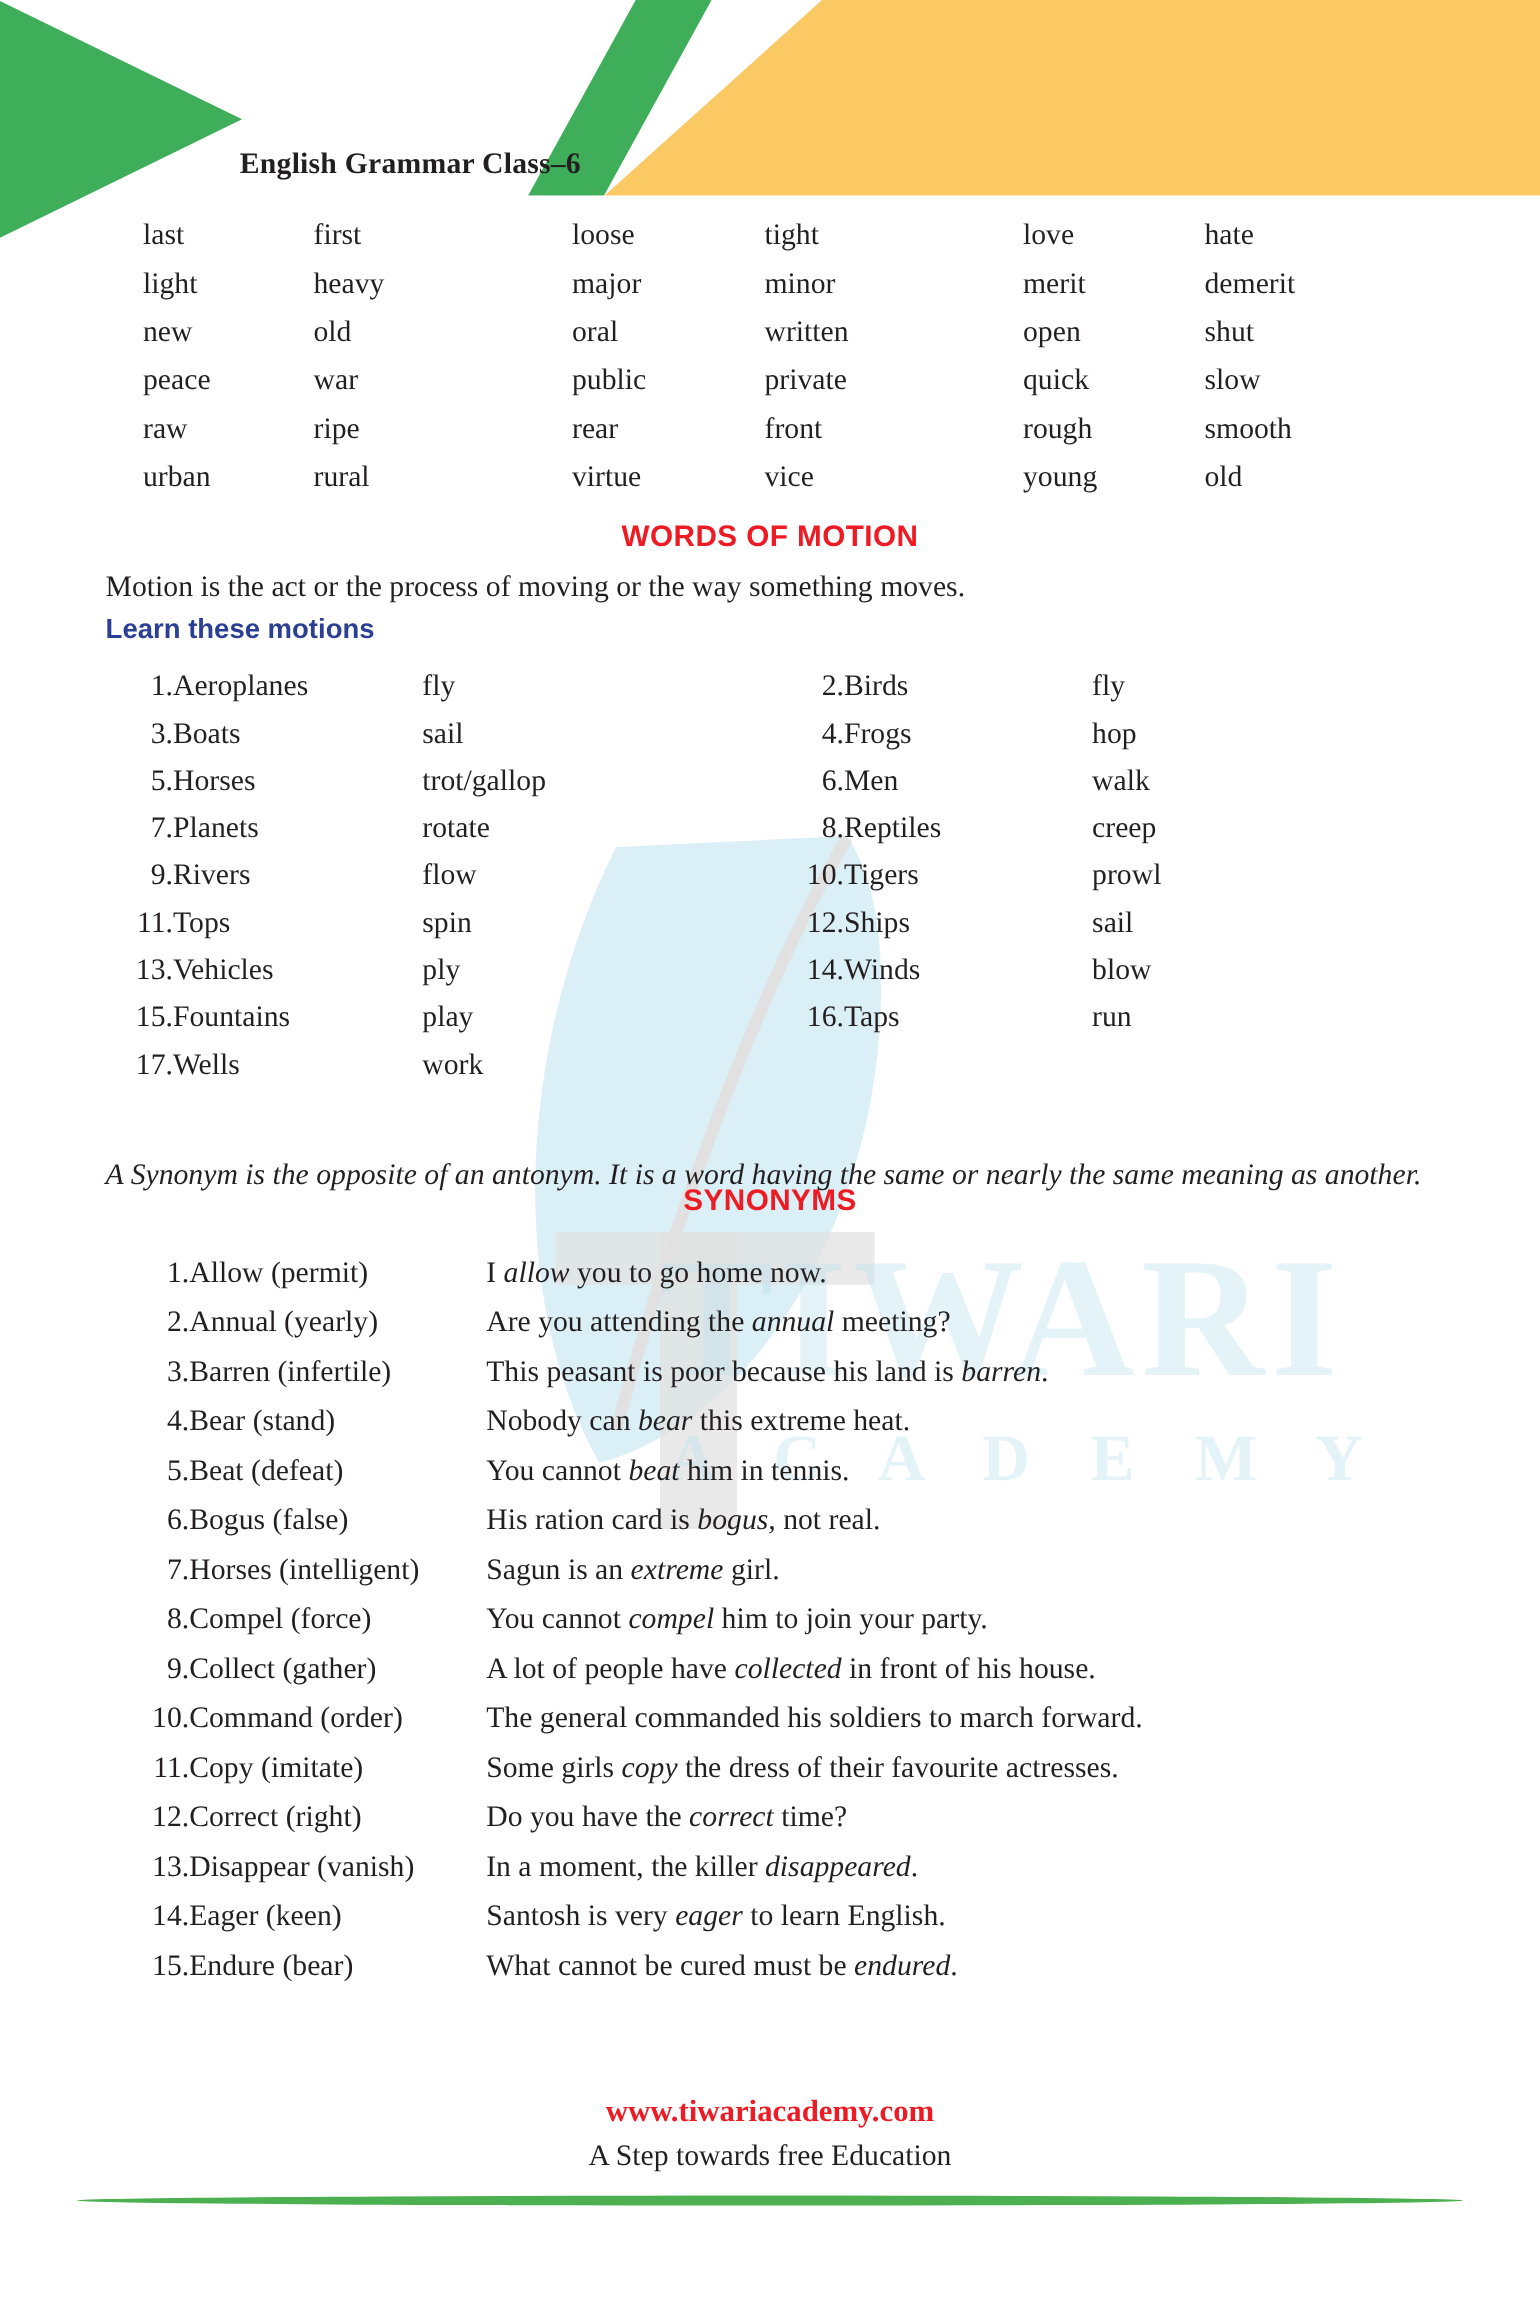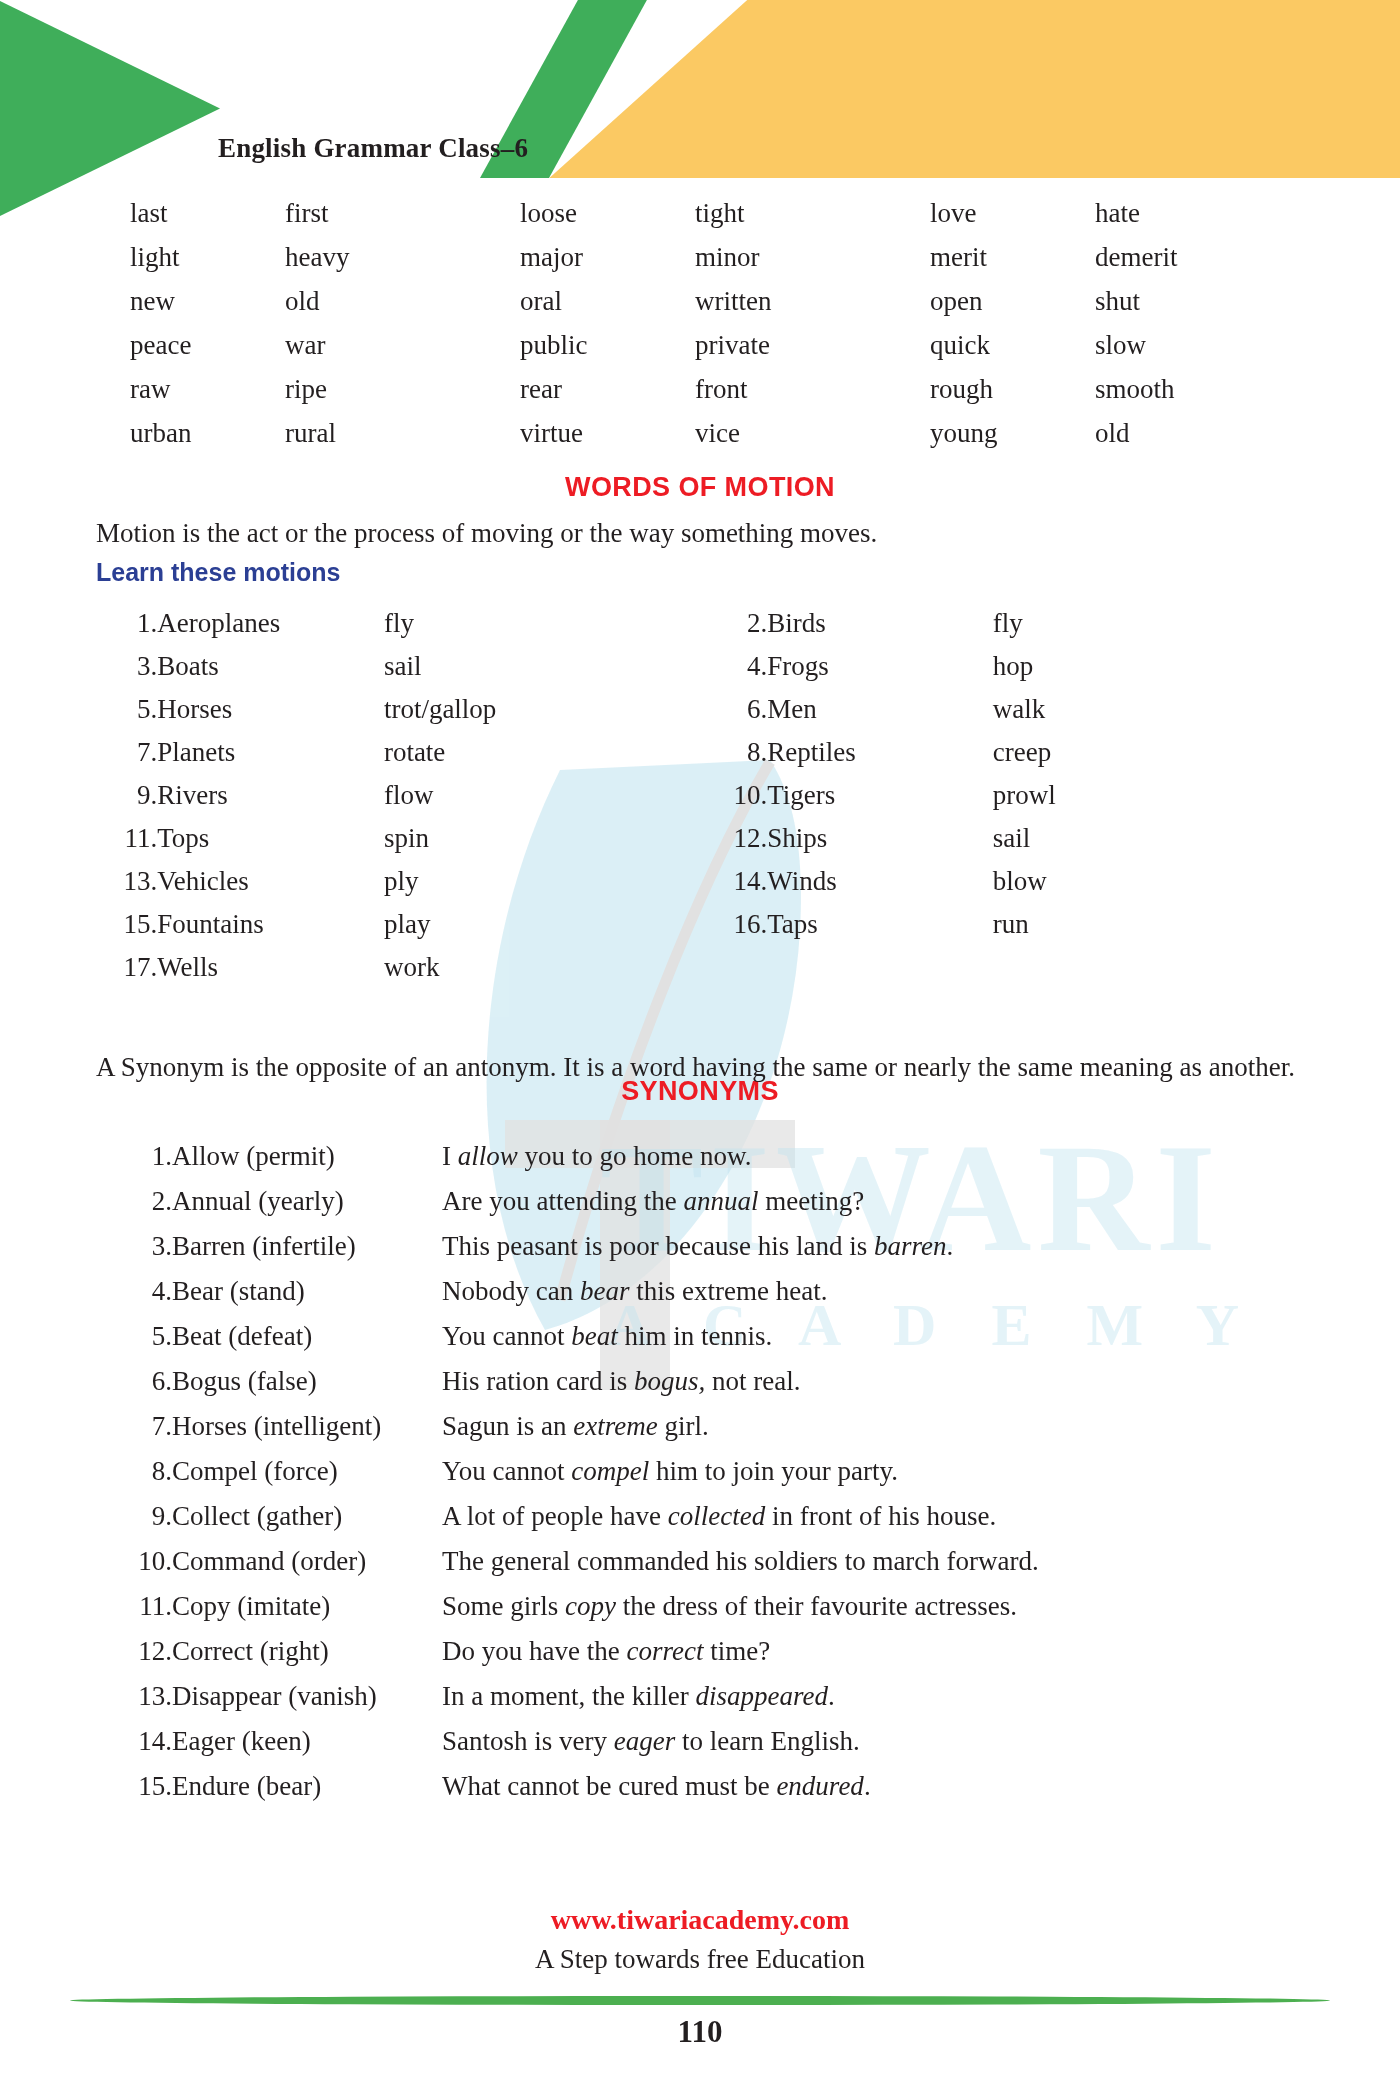--- a/index.html
+++ b/index.html
@@ -96,21 +96,21 @@
 
   .para {
     position: absolute;
     left: 96px;
     width: 1215px;
     font-size: 27px;
     line-height: 42px;
     text-align: justify;
   }
   #para-motion { top: 512px; }
-  #para-syn { top: 1046px; }
+  #para-syn { top: 1046px; font-style: italic; }
 
   .sub-head {
     position: absolute;
     left: 96px;
     font-family: "Liberation Sans", "DejaVu Sans", sans-serif;
     font-weight: bold;
     font-size: 25px;
     color: #2b3f94;
   }
   #sub-motions { top: 558px; }
@@ -431,15 +431,14 @@
           <td class="s-num">15.</td>
           <td class="s-word">Endure (bear)</td>
           <td class="s-sent">What cannot be cured must be <i>endured</i>.</td>
         </tr>
       </tbody>
   </table>
 
   <div class="footer-url">www.tiwariacademy.com</div>
   <div class="footer-tag">A Step towards free Education</div>
   <div class="footer-rule"></div>
-  <div class="page-number">110</div>
 
 </div>
 
 </body></html>

